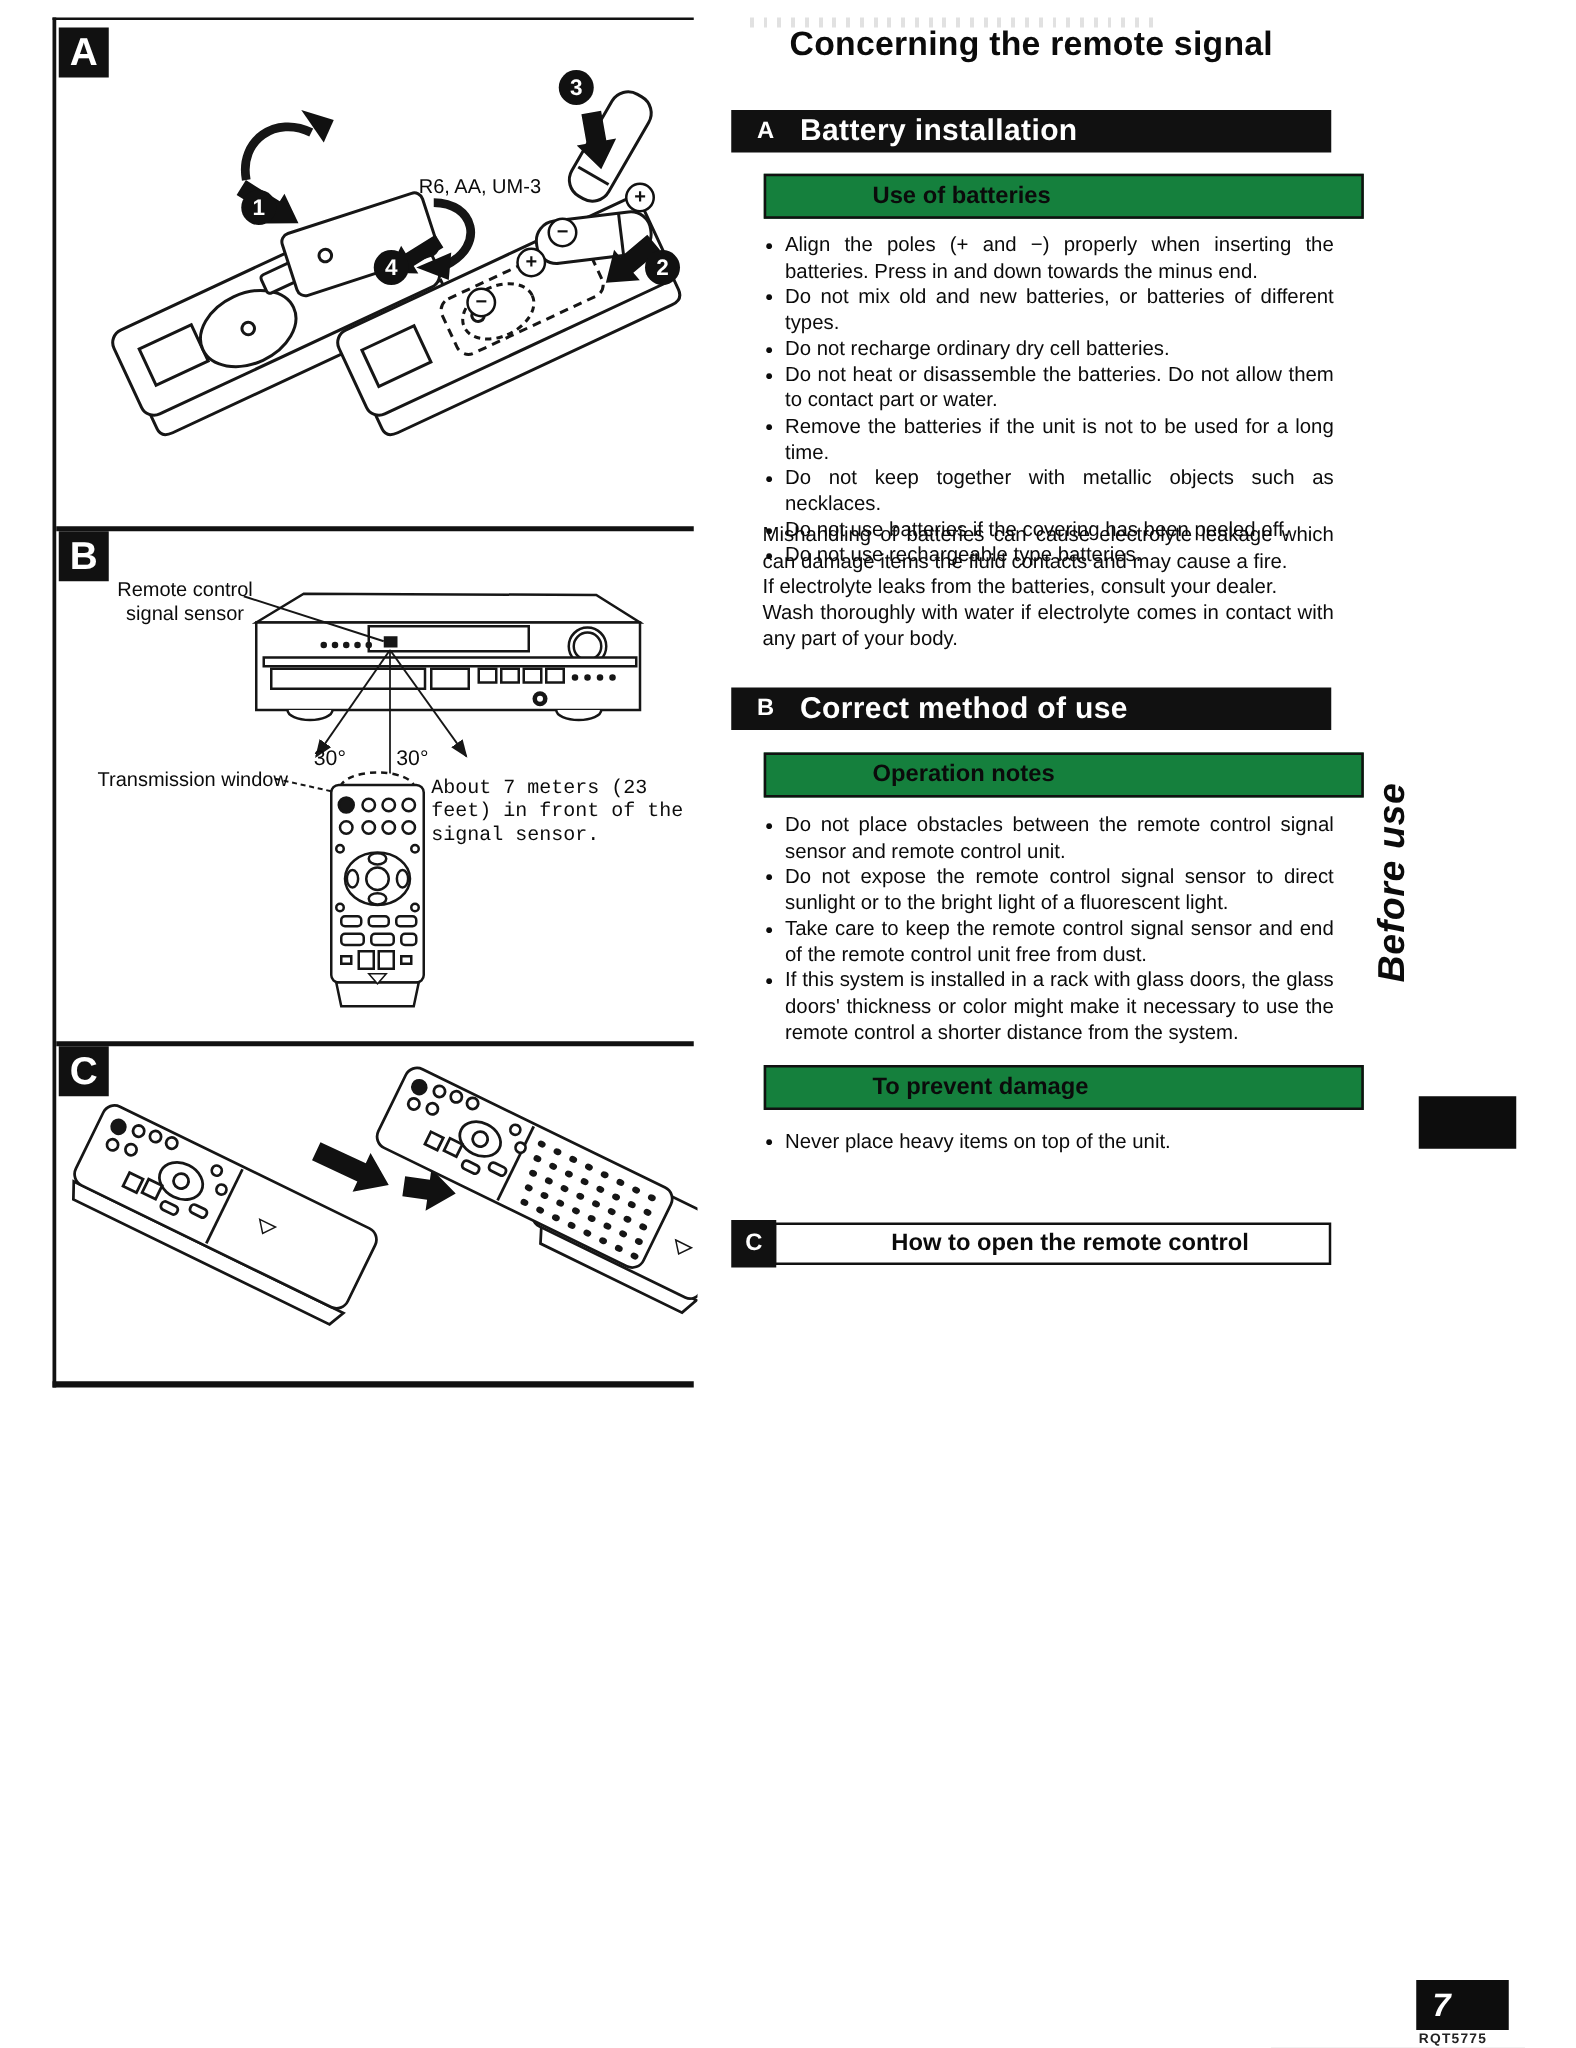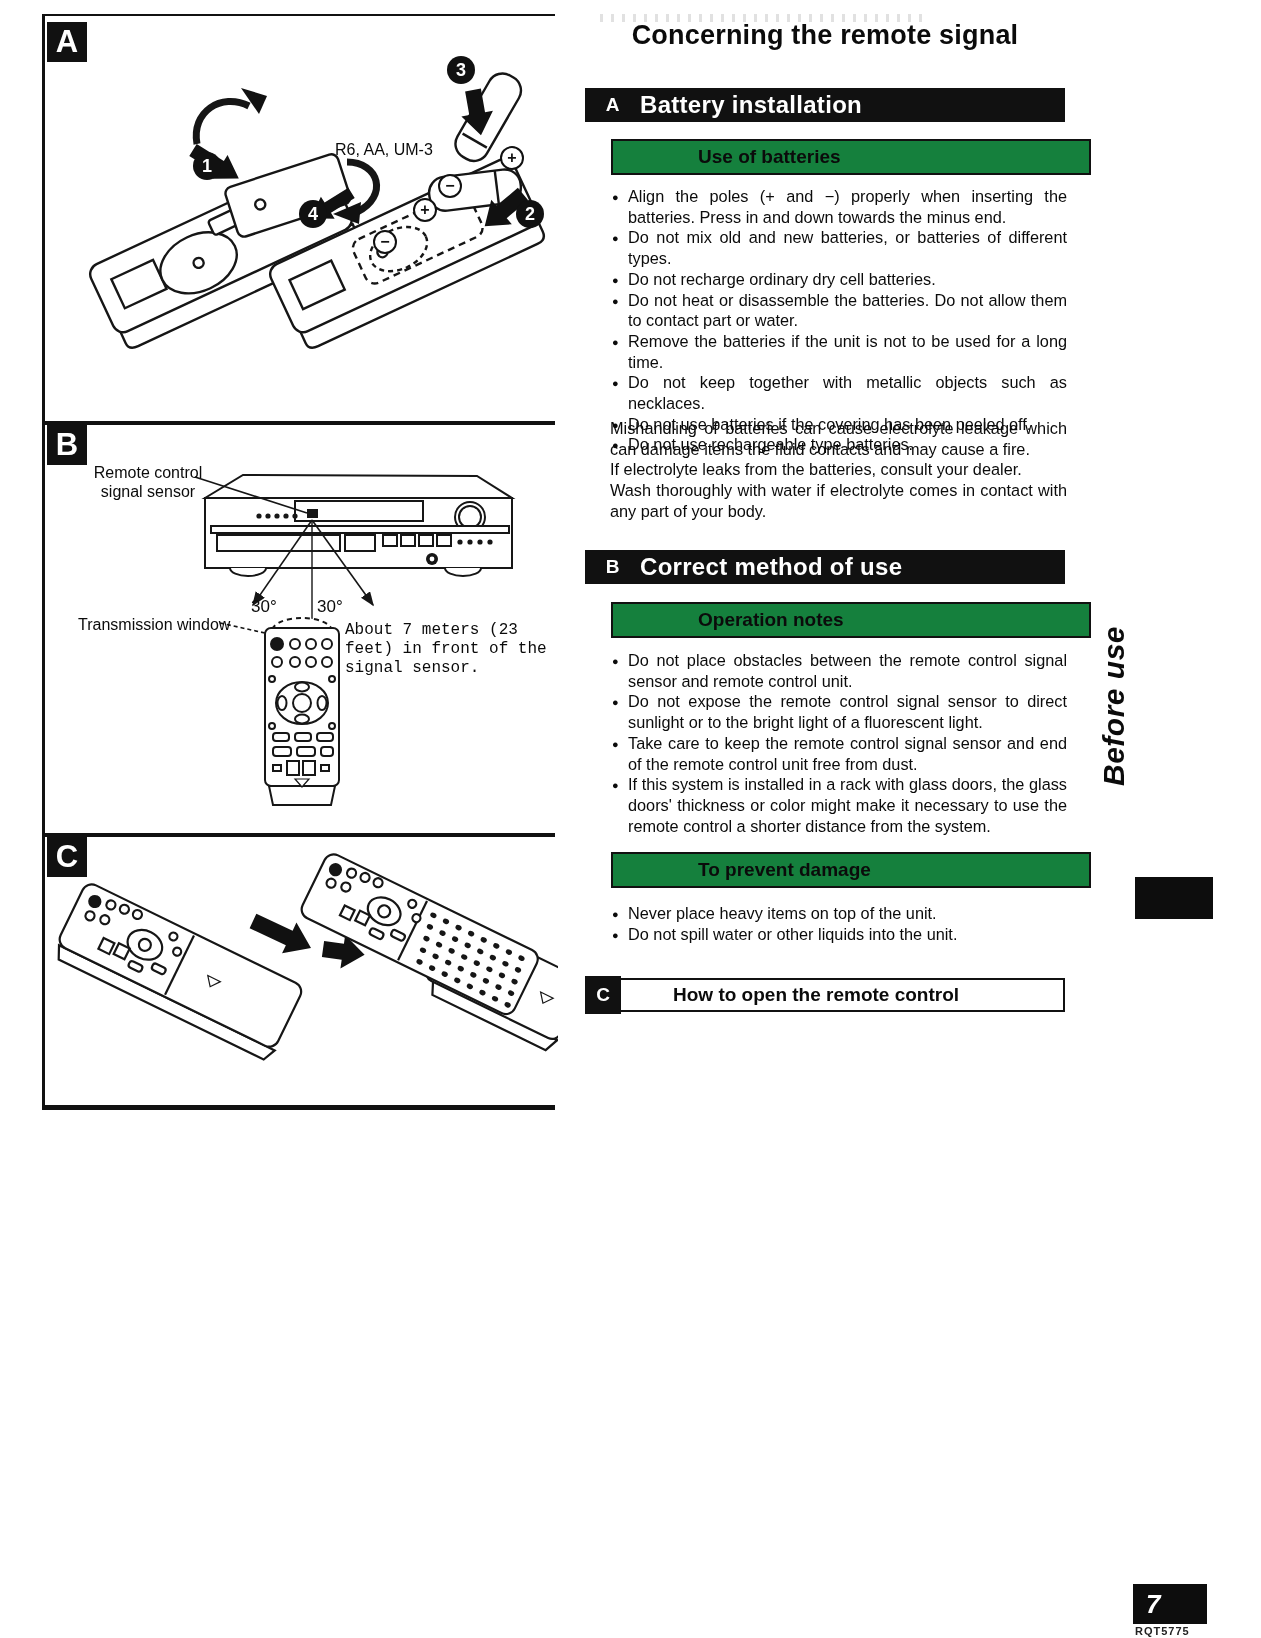--- a/index.html
+++ b/index.html
@@ -51,21 +51,21 @@
                 text-align:justify; }
   .bullets li::before { content:"●"; position:absolute; left:0; top:1px; font-size:11px; }
   .para { position:absolute; left:610px; width:457px; font-size:16.3px; line-height:20.7px; }
   .para div { text-align:justify; }
   .headerC { position:absolute; left:585px; top:976px; width:480px; height:38px; }
   .headerC .sq { position:absolute; left:0; top:0; width:36px; height:38px; background:#111;
                  color:#fff; font-weight:bold; font-size:19px; display:flex;
                  align-items:center; justify-content:center; }
   .headerC .hbox { position:absolute; left:34px; top:2px; width:446px; height:34px;
                    border:2px solid #111; display:flex; align-items:center; }
-  .headerC .hbox span { padding-left:52px; font-weight:bold; font-size:19px; }
+  .headerC .hbox span { padding-left:52px; font-weight:bold; font-size:19px;margin-left:40px; }
 
   
   .side-label { position:absolute; left:1008px; top:685px; width:220px; height:42px;
                 transform:rotate(-90deg); text-align:center; font-size:30px; font-weight:bold;
                 font-style:italic; letter-spacing:0.5px; }
   .side-tab { position:absolute; left:1135px; top:877px; width:78px; height:42px; background:#0d0d0d; }
   .pagenum-box { position:absolute; left:1133px; top:1584px; width:74px; height:40px;
                  background:#0d0d0d; color:#fff; display:flex; align-items:center; }
   .pagenum-box span { font-style:italic; font-weight:bold; font-size:26px; padding-left:13px; }
   .footer-code { position:absolute; left:1135px; top:1625px; font-size:11px; font-weight:bold;
@@ -383,21 +383,20 @@
     <li>Take care to keep the remote control signal sensor and end of the remote control unit free from dust.</li>
     <li>If this system is installed in a rack with glass doors, the glass doors' thickness or color might make it necessary to use the remote control a shorter distance from the system.</li>
   </ul>
 
   <div class="boxhead" style="top:852px;">
     <span>To prevent damage</span>
   </div>
 
   <ul class="bullets" style="top:903px;">
     <li>Never place heavy items on top of the unit.</li>
-    <li>Do not spill water or other liquids into the unit.</li>
   </ul>
 
   <div class="headerC">
     <span class="sq">C</span>
     <div class="hbox">
       <span>How to open the remote control</span>
     </div>
   </div>
 
   <div class="side-label">Before use</div>

